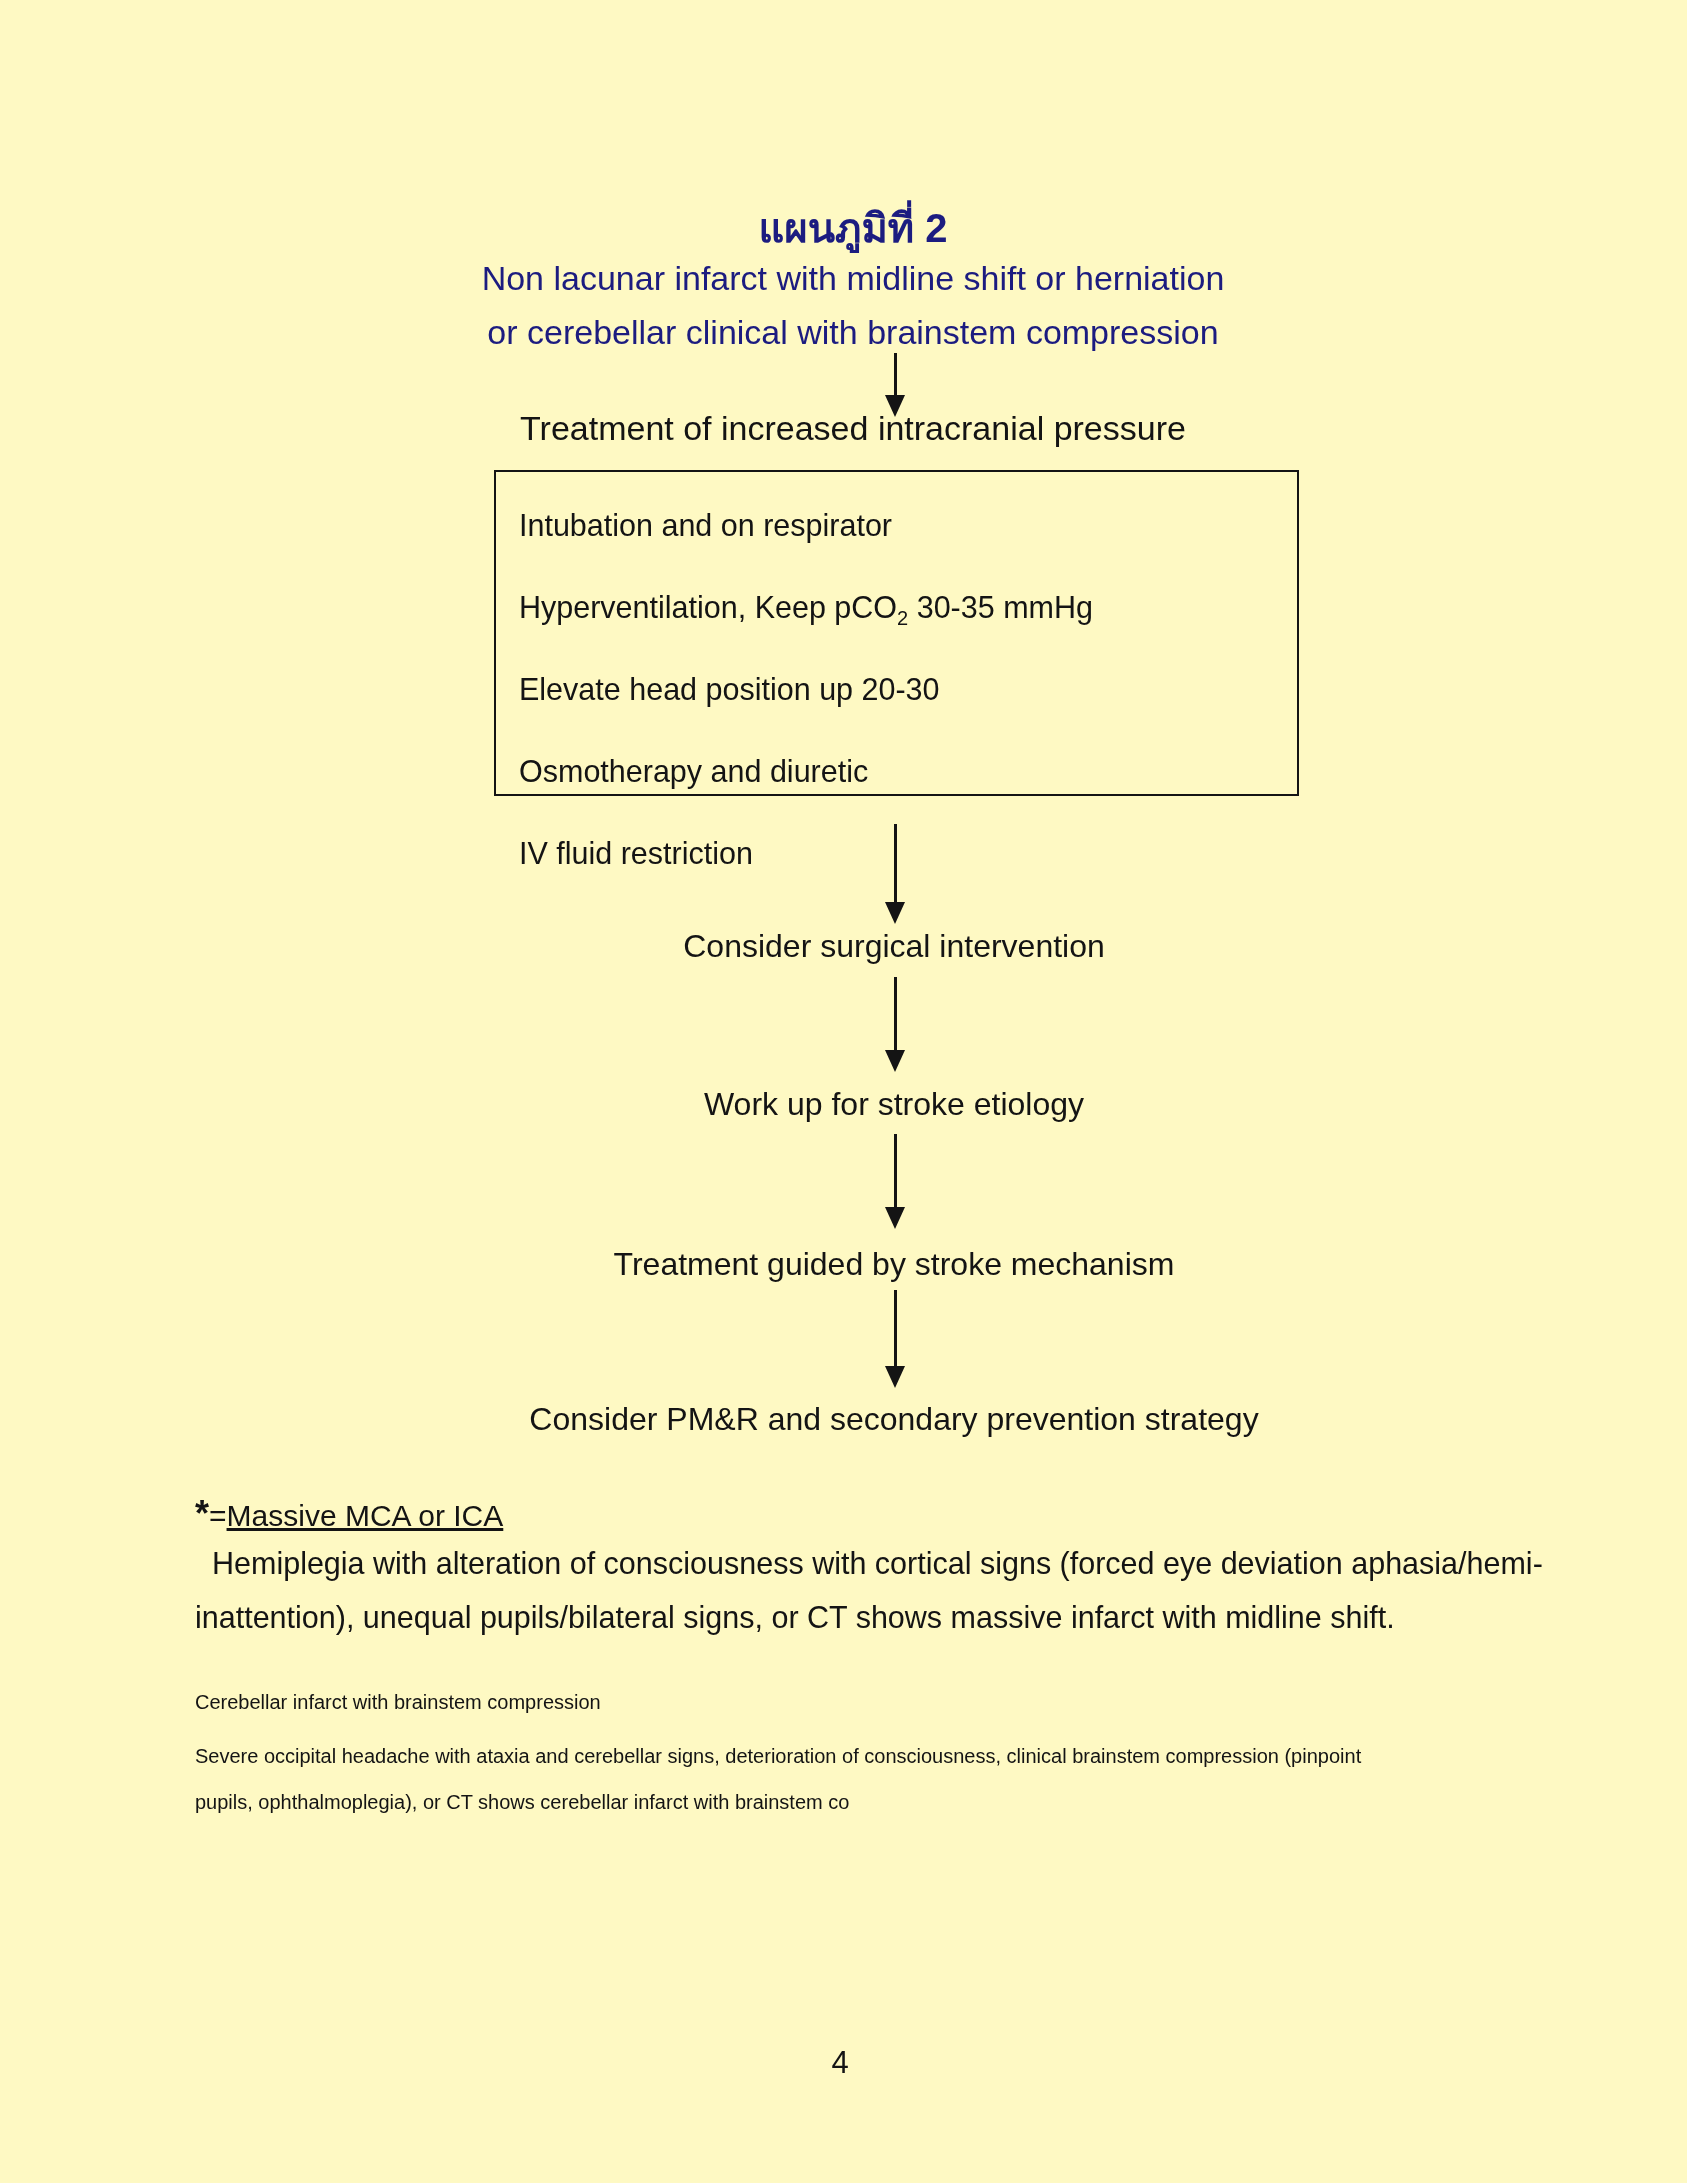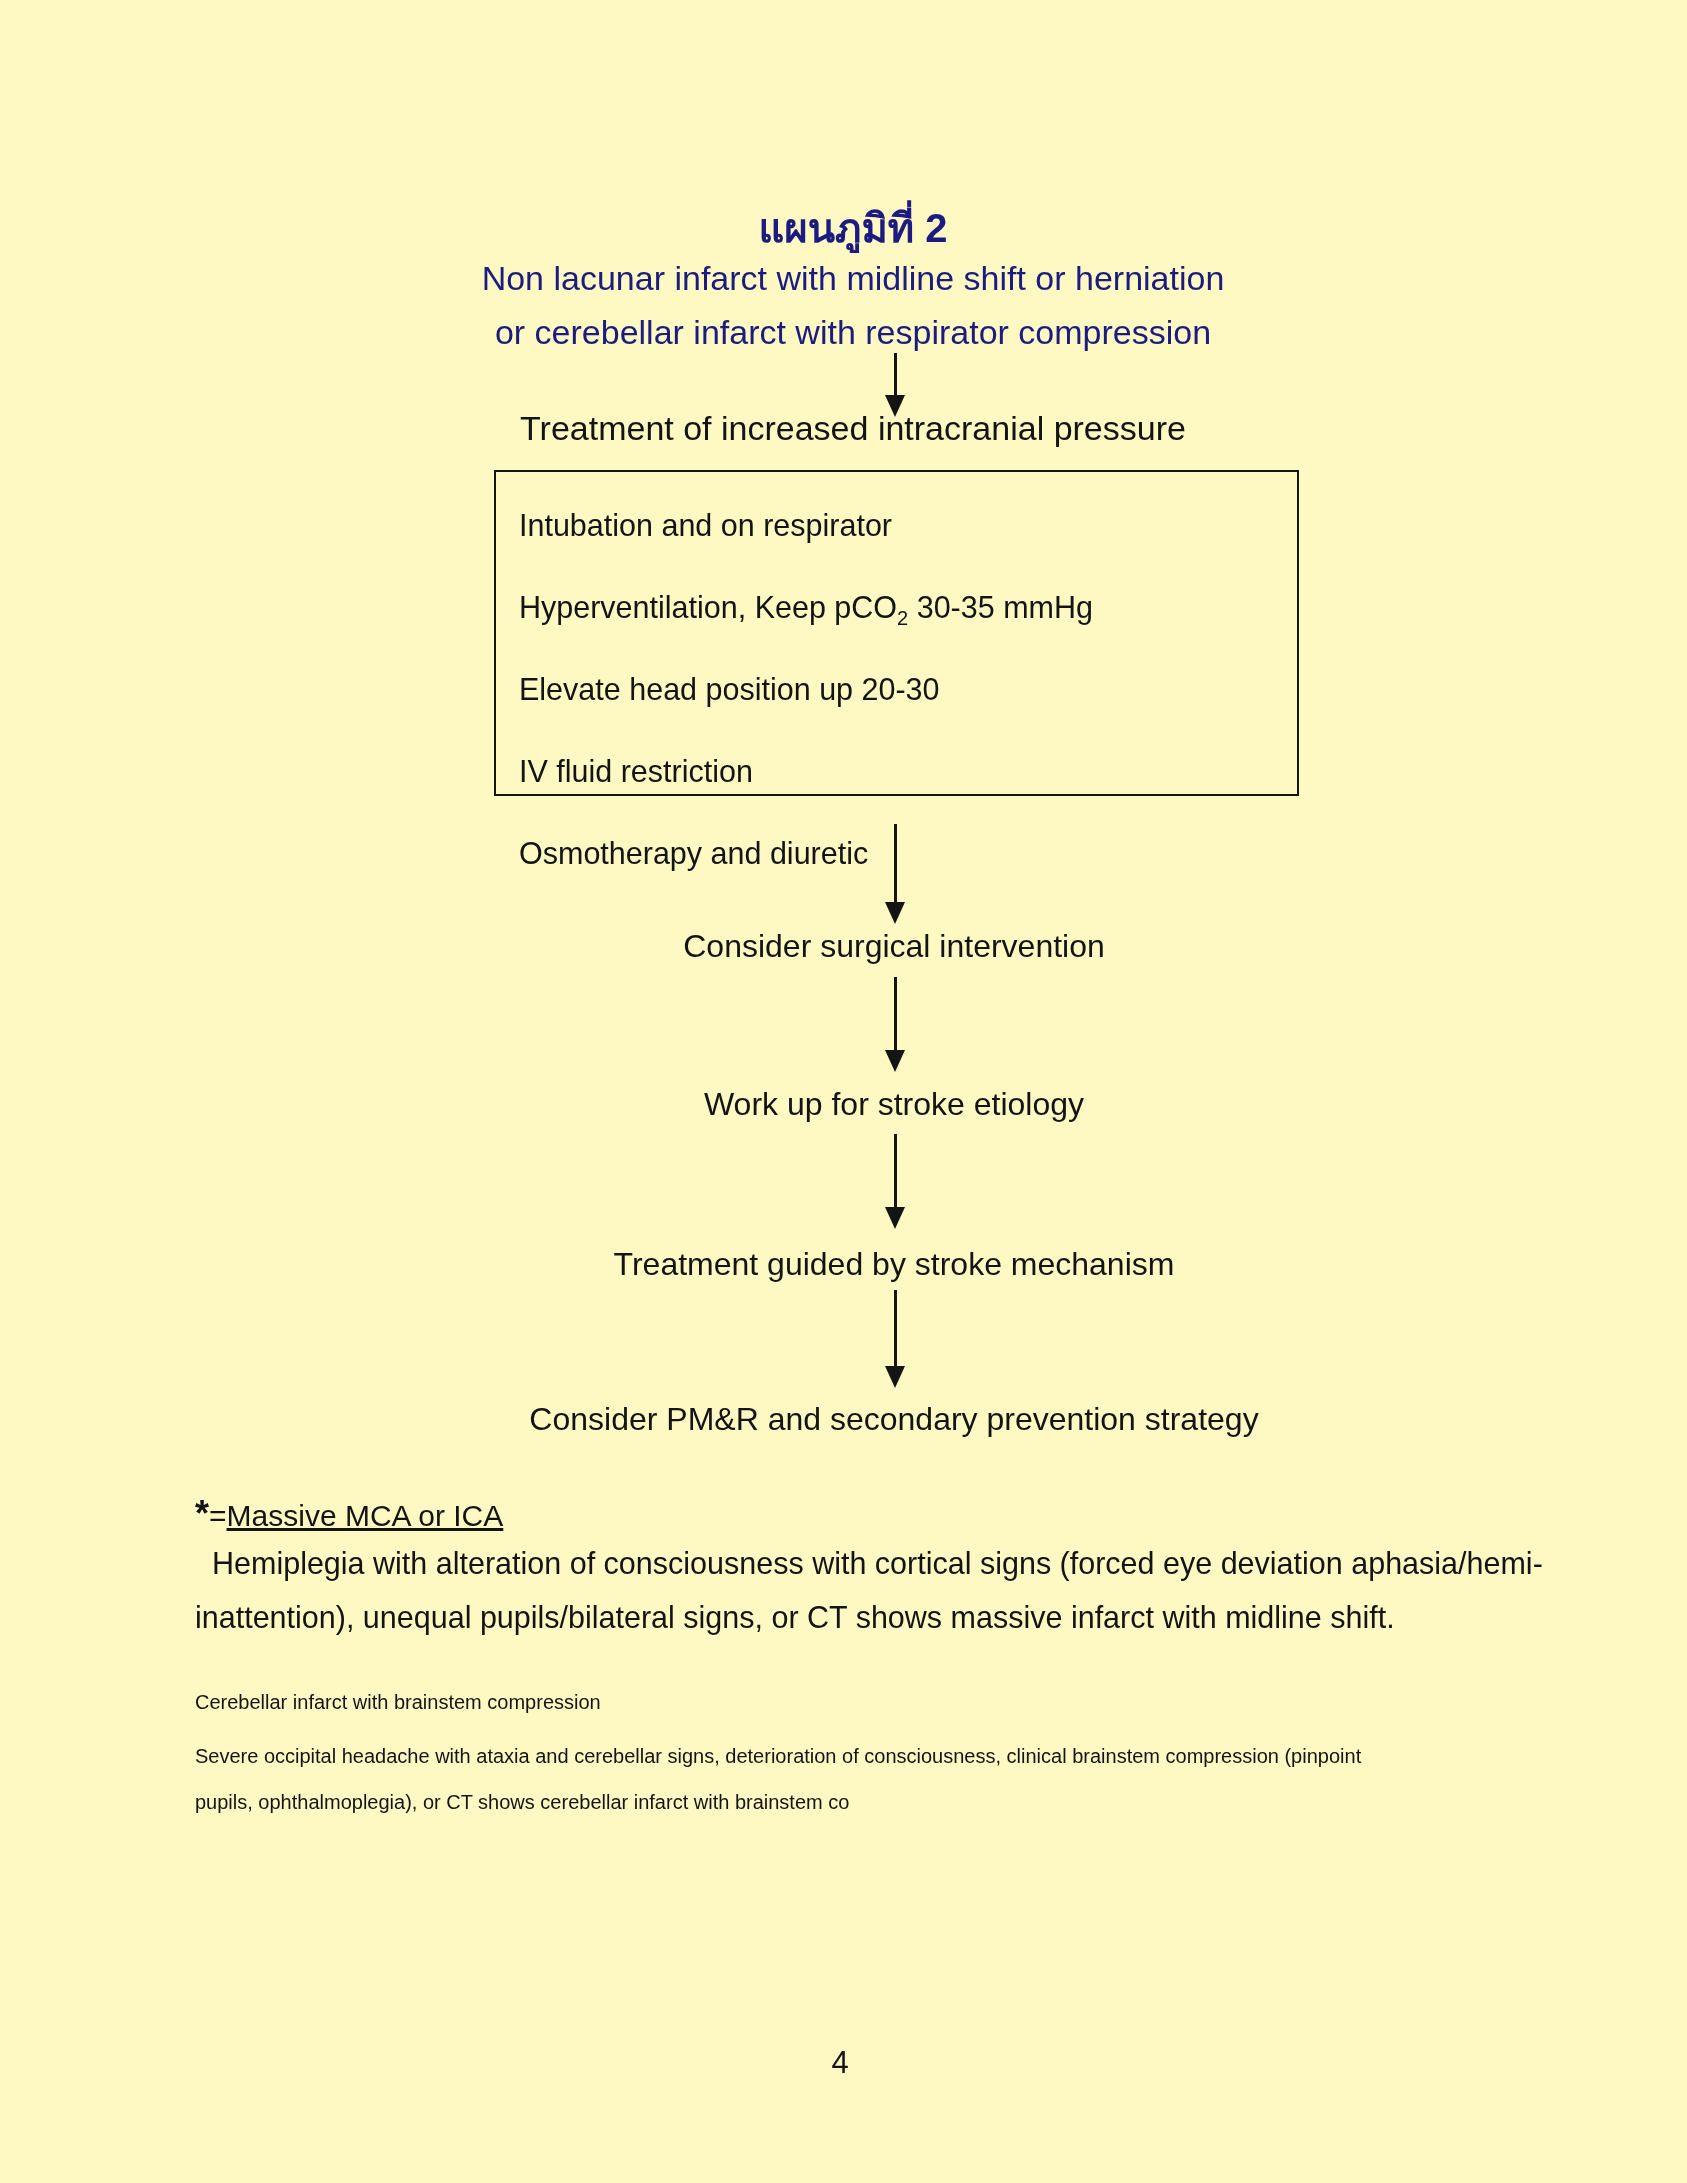--- a/index.html
+++ b/index.html
@@ -97,34 +97,34 @@
 </style>
 </head>
 <body>
 
 <div class="page">
 
   <div class="abs centered doc-title navy" style="left:853px; top:196px;">แผนภูมิที่ 2</div>
 
   <div class="abs centered doc-subtitle navy" style="left:853px; top:259px;">Non lacunar infarct with midline shift or herniation</div>
 
-  <div class="abs centered doc-subtitle navy" style="left:853px; top:313px;">or cerebellar infarct with respirator compression</div>
+  <div class="abs centered doc-subtitle navy" style="left:853px; top:313px;">or cerebellar clinical with brainstem compression</div>
 
   <div class="arrow" style="left:894px; top:353px; height:43px;"></div>
 
   <div class="abs centered flow-heading" style="left:853px; top:409px;">Treatment of increased intracranial pressure</div>
 
   <div class="abs treatment-box">
     <div class="box-item">Intubation and on respirator</div>
     <div class="box-item">
       <span>Hyperventilation, Keep pCO</span><sub>2</sub><span> 30-35 mmHg</span>
     </div>
     <div class="box-item">Elevate head position up 20-30</div>
+    <div class="box-item">Osmotherapy and diuretic</div>
     <div class="box-item">IV fluid restriction</div>
-    <div class="box-item">Osmotherapy and diuretic</div>
   </div>
 
   <div class="arrow" style="left:894px; top:824px; height:79px;"></div>
 
   <div class="abs centered flow-step" style="left:894px; top:928px;">Consider surgical intervention</div>
 
   <div class="arrow" style="left:894px; top:977px; height:74px;"></div>
 
   <div class="abs centered flow-step" style="left:894px; top:1086px;">Work up for stroke etiology</div>
 

